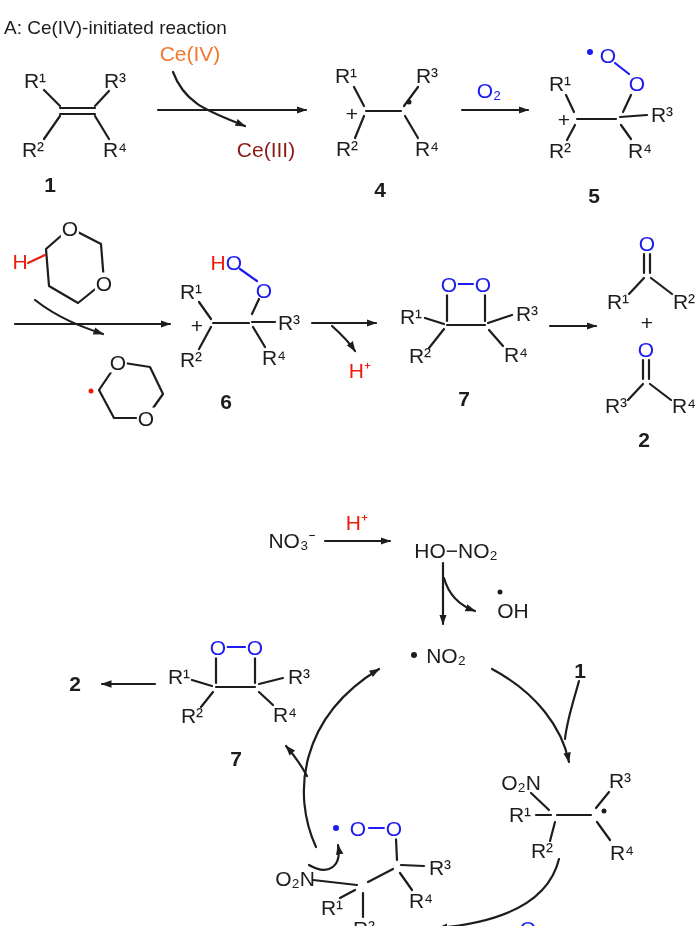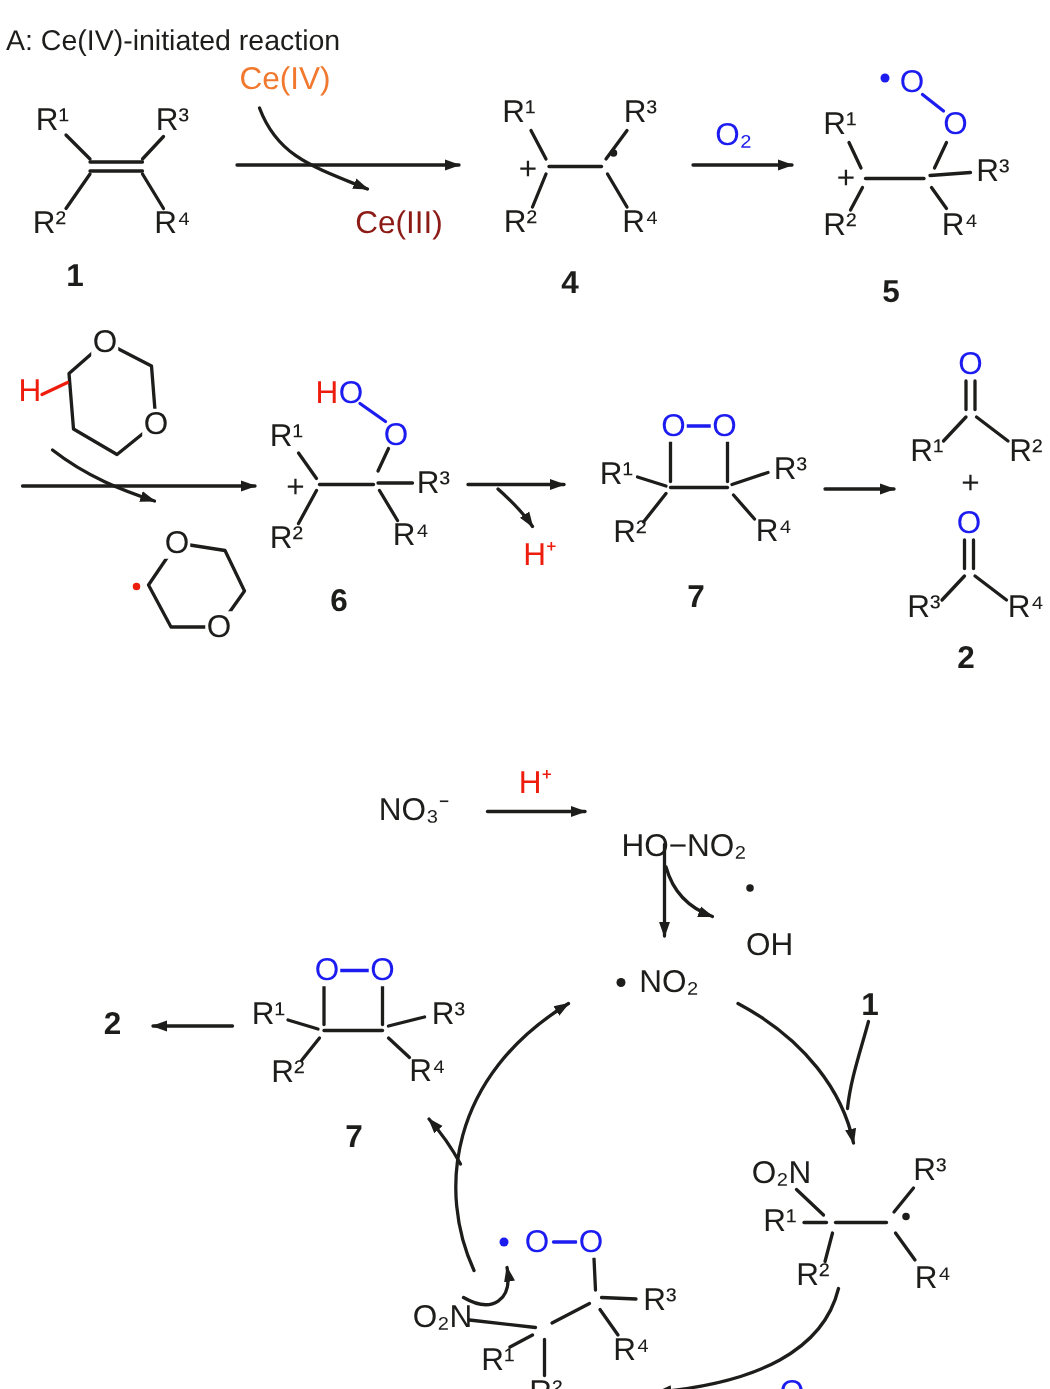--- a/index.html
+++ b/index.html
@@ -231,26 +231,26 @@
 
   <span class="lbl blue" style="left:647px;top:231px">O</span>
   <span class="lbl" style="left:618px;top:289px">R¹</span>
   <span class="lbl" style="left:684px;top:289px">R²</span>
   <span class="lbl" style="left:647px;top:310px">+</span>
   <span class="lbl blue" style="left:646px;top:337px">O</span>
   <span class="lbl" style="left:616px;top:393px">R³</span>
   <span class="lbl" style="left:684px;top:393px">R⁴</span>
   <span class="lbl num" style="left:644px;top:427px">2</span>
 
-  <span class="lbl" style="left:276px;top:528px">NO₃⁻</span>
+  <span class="lbl" style="left:292px;top:528px">NO₃⁻</span>
   <span class="lbl red" style="left:357px;top:510px">H⁺</span>
-  <span class="lbl" style="left:456px;top:552px">HO−NO₂</span>
+  <span class="lbl" style="left:456px;top:538px">HO−NO₂</span>
 
   <div class="dot k d5" style="left:500px;top:580px"></div>
-  <span class="lbl" style="left:513px;top:618px">OH</span>
+  <span class="lbl" style="left:513px;top:598px">OH</span>
 
   <div class="dot k d6" style="left:414px;top:643px"></div>
   <span class="lbl" style="left:446px;top:643px">NO₂</span>
 
   <span class="lbl num" style="left:580px;top:658px">1</span>
 
   <span class="lbl" style="left:521px;top:770px">O₂N</span>
   <span class="lbl" style="left:620px;top:768px">R³</span>
   <span class="lbl" style="left:520px;top:802px">R¹</span>
   <span class="lbl" style="left:542px;top:838px">R²</span>

